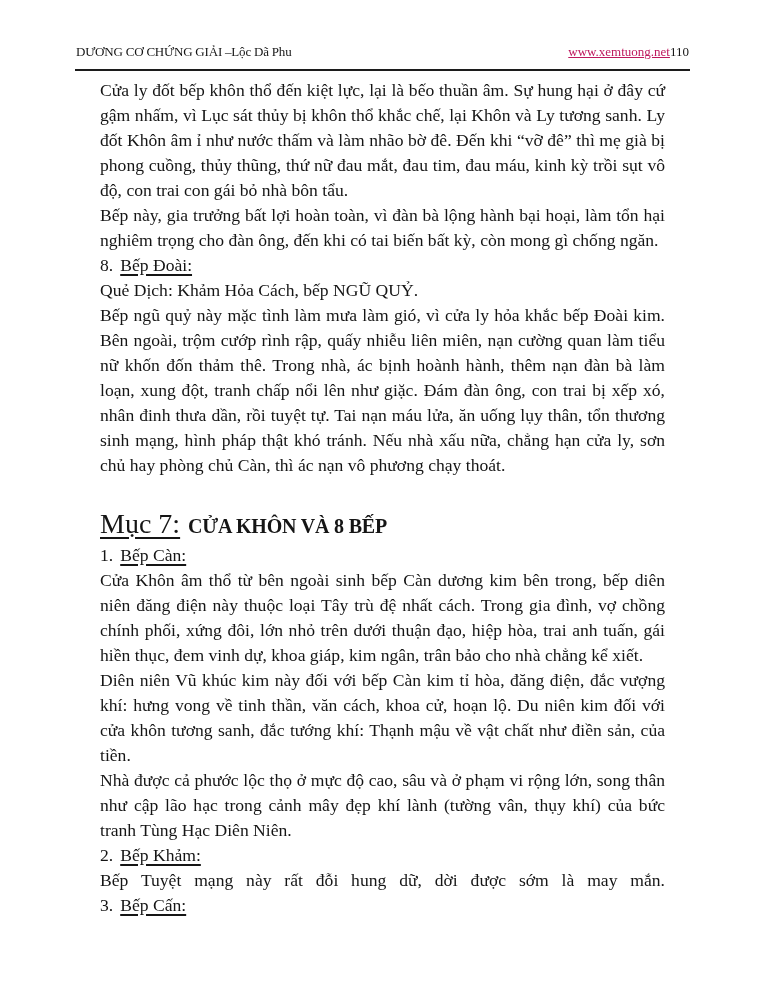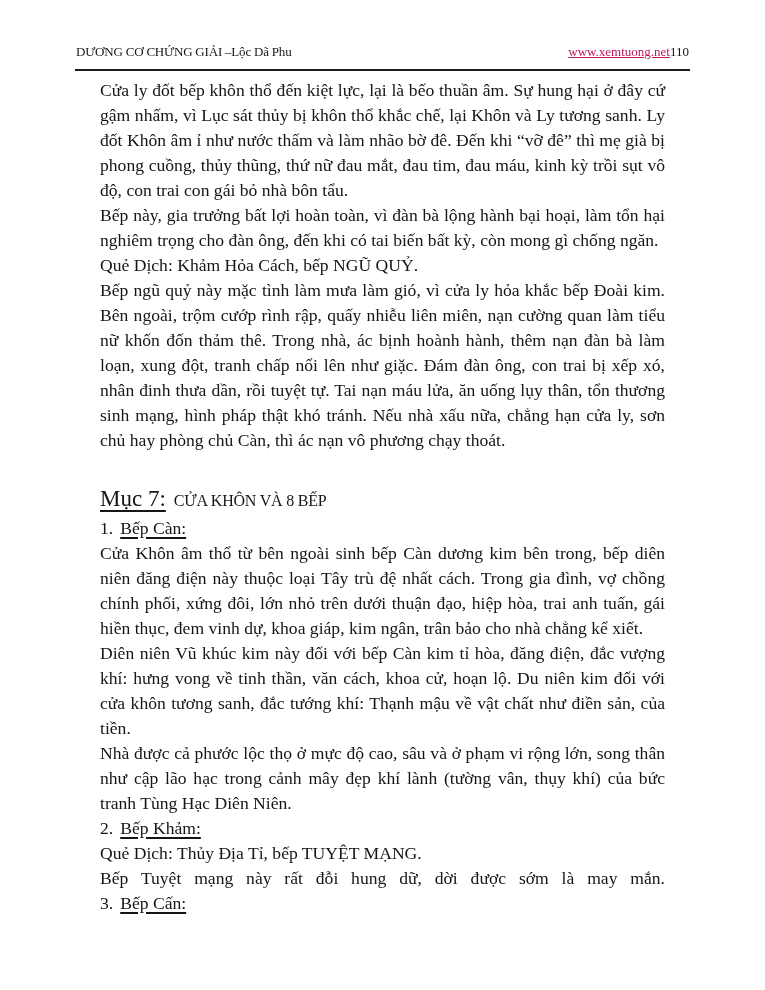--- a/index.html
+++ b/index.html
@@ -51,50 +51,50 @@
   }
   .numbered-heading { text-align: left; }
   .heading-number { margin-right: 7px; }
   .section-heading {
     margin-top: 33px;
     margin-bottom: 3px;
     text-align: left;
     white-space: nowrap;
   }
   .section-prefix {
-    font-size: 23px;
+    font-size: 28px;
     text-decoration: underline;
     text-underline-offset: 4px;
     text-decoration-thickness: 2px;
     margin-right: 8px;
   }
   .section-title {
-    font-weight: normal;
-    font-size: 16px;
+    font-weight: bold;
+    font-size: 20px;
     letter-spacing: -0.2px;
   }
 </style>
 </head>
 <body>
 
 <div class="page">
   <div class="header">
     <span class="header-title">DƯƠNG CƠ CHỨNG GIẢI –Lộc Dã Phu</span>
     <span class="header-link">www.xemtuong.net</span>
     <span class="page-number">110</span>
   </div>
   <hr class="header-rule">
   <div class="doc-body" id="doc-body">
       <p>Cửa ly đốt bếp khôn thổ đến kiệt lực, lại là bếo thuần âm. Sự hung hại ở đây cứ gậm nhấm, vì Lục sát thủy bị khôn thổ khắc chế, lại Khôn và Ly tương sanh. Ly đốt Khôn âm ỉ như nước thấm và làm nhão bờ đê. Đến khi “vỡ đê” thì mẹ già bị phong cuồng, thủy thũng, thứ nữ đau mắt, đau tim, đau máu, kinh kỳ trồi sụt vô độ, con trai con gái bỏ nhà bôn tẩu.</p>
       <p>Bếp này, gia trưởng bất lợi hoàn toàn, vì đàn bà lộng hành bại hoại, làm tổn hại nghiêm trọng cho đàn ông, đến khi có tai biến bất kỳ, còn mong gì chống ngăn.</p>
+      <p class="numbered-heading"><span class="heading-number">8.</span><span class="u">Bếp Đoài:</span></p>
       <p>Quẻ Dịch: Khảm Hỏa Cách, bếp NGŨ QUỶ.</p>
       <p>Bếp ngũ quỷ này mặc tình làm mưa làm gió, vì cửa ly hỏa khắc bếp Đoài kim. Bên ngoài, trộm cướp rình rập, quấy nhiễu liên miên, nạn cường quan làm tiểu nữ khốn đốn thảm thê. Trong nhà, ác bịnh hoành hành, thêm nạn đàn bà làm loạn, xung đột, tranh chấp nổi lên như giặc. Đám đàn ông, con trai bị xếp xó, nhân đinh thưa dần, rồi tuyệt tự. Tai nạn máu lửa, ăn uống lụy thân, tổn thương sinh mạng, hình pháp thật khó tránh. Nếu nhà xấu nữa, chẳng hạn cửa ly, sơn chủ hay phòng chủ Càn, thì ác nạn vô phương chạy thoát.</p>
       <div class="section-heading"><span class="section-prefix">Mục 7:</span><span class="section-title">CỬA KHÔN VÀ 8 BẾP</span></div>
       <p class="numbered-heading"><span class="heading-number">1.</span><span class="u">Bếp Càn:</span></p>
       <p>Cửa Khôn âm thổ từ bên ngoài sinh bếp Càn dương kim bên trong, bếp diên niên đăng điện này thuộc loại Tây trù đệ nhất cách. Trong gia đình, vợ chồng chính phối, xứng đôi, lớn nhỏ trên dưới thuận đạo, hiệp hòa, trai anh tuấn, gái hiền thục, đem vinh dự, khoa giáp, kim ngân, trân bảo cho nhà chẳng kể xiết.</p>
       <p>Diên niên Vũ khúc kim này đối với bếp Càn kim tỉ hòa, đăng điện, đắc vượng khí: hưng vong về tinh thần, văn cách, khoa cử, hoạn lộ. Du niên kim đối với cửa khôn tương sanh, đắc tướng khí: Thạnh mậu về vật chất như điền sản, của tiền.</p>
       <p>Nhà được cả phước lộc thọ ở mực độ cao, sâu và ở phạm vi rộng lớn, song thân như cập lão hạc trong cảnh mây đẹp khí lành (tường vân, thụy khí) của bức tranh Tùng Hạc Diên Niên.</p>
       <p class="numbered-heading"><span class="heading-number">2.</span><span class="u">Bếp Khảm:</span></p>
-      <p>Quẻ Dịch: Thủy Địa Tỉ, bếp TUYỆT MẠNG.</p>
       <p class="stretch">Bếp Tuyệt mạng này rất đỗi hung dữ, dời được sớm là may mắn.</p>
       <p class="numbered-heading"><span class="heading-number">3.</span><span class="u">Bếp Cấn:</span></p>
     </div>
 </div>
 
 </body></html>

